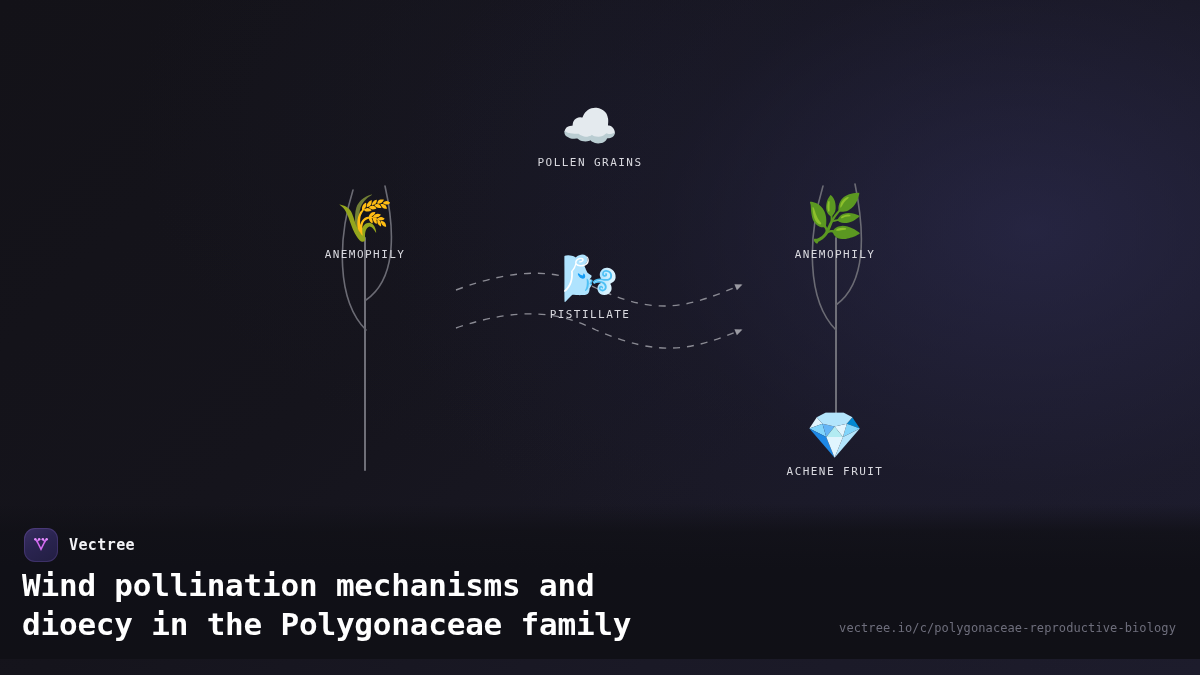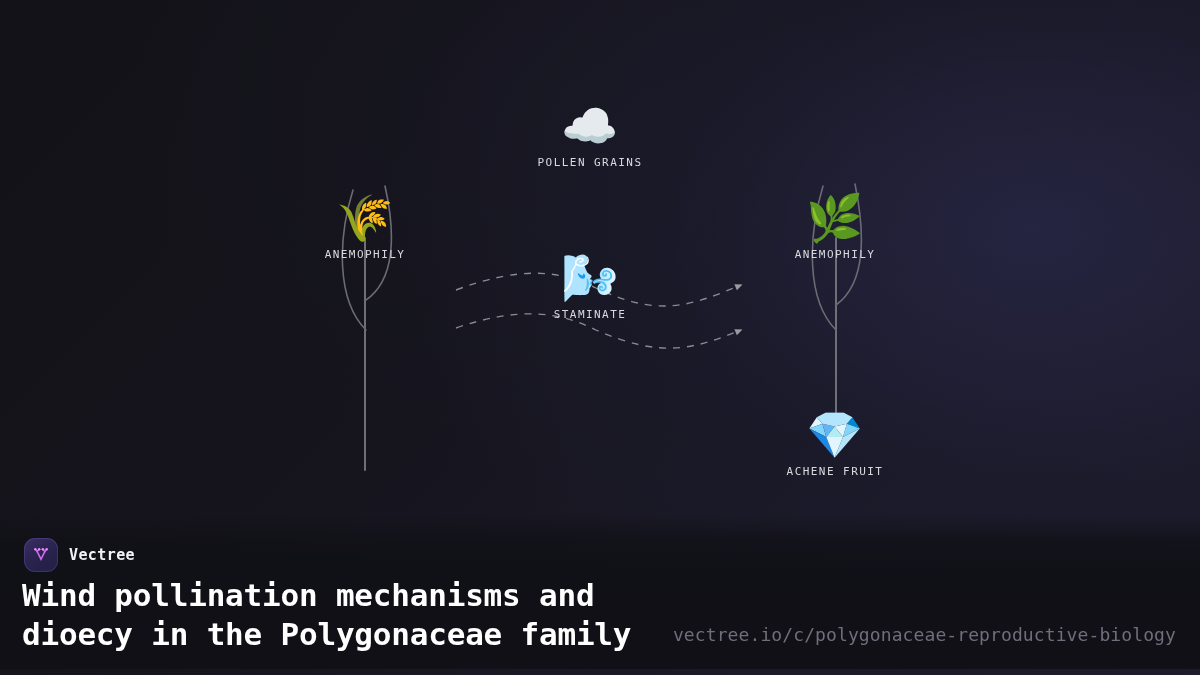--- a/index.html
+++ b/index.html
@@ -52,21 +52,21 @@
     margin-top:7px;
     font-family:"DejaVu Sans Mono","Liberation Mono",monospace;
     font-size:11px;
     letter-spacing:1.45px;
     color:#d9d9df;
     white-space:nowrap;
   }
 
   
   #footer {
-    position:absolute; left:0; bottom:6px;
+    position:absolute; left:0; bottom:16px;
     width:1200px; height:155px;
     background:linear-gradient(180deg, rgba(17,17,24,0.0) 0%, rgba(16,16,22,0.80) 18%, #101017 42%, #101016 100%);
     padding-left:20px;
   }
   #brand {
     position:absolute; left:24px; top:24px;
     display:flex; align-items:center; gap:11px;
   }
   #logo {
     width:34px; height:34px;
@@ -89,21 +89,21 @@
     font-size:31px;
     font-weight:bold;
     line-height:1.27;
     letter-spacing:-0.2px;
     color:#ffffff;
     white-space:pre-line;
   }
   #url {
     position:absolute; right:24px; bottom:24px;
     font-family:"DejaVu Sans Mono","Liberation Mono",monospace;
-    font-size:18px;
+    font-size:12px;
     color:#6e6e7c;
     letter-spacing:0.1px;
   }
 </style>
 </head>
 <body>
 
 <div id="stage">
 
   <div id="canvas">
@@ -140,21 +140,21 @@
       <span class="nlabel">ANEMOPHILY</span>
     </div>
 
     <div class="node" style="left:835px; top:228px;">
       <span class="emoji">🌿</span>
       <span class="nlabel">ANEMOPHILY</span>
     </div>
 
     <div class="node" style="left:590px; top:288px;">
       <span class="emoji">🌬️</span>
-      <span class="nlabel">STAMINATE</span>
+      <span class="nlabel">PISTILLATE</span>
     </div>
 
     <div class="node" style="left:835px; top:445px;">
       <span class="emoji">💎</span>
       <span class="nlabel">ACHENE FRUIT</span>
     </div>
   </div>
 
   <div id="footer">
 

